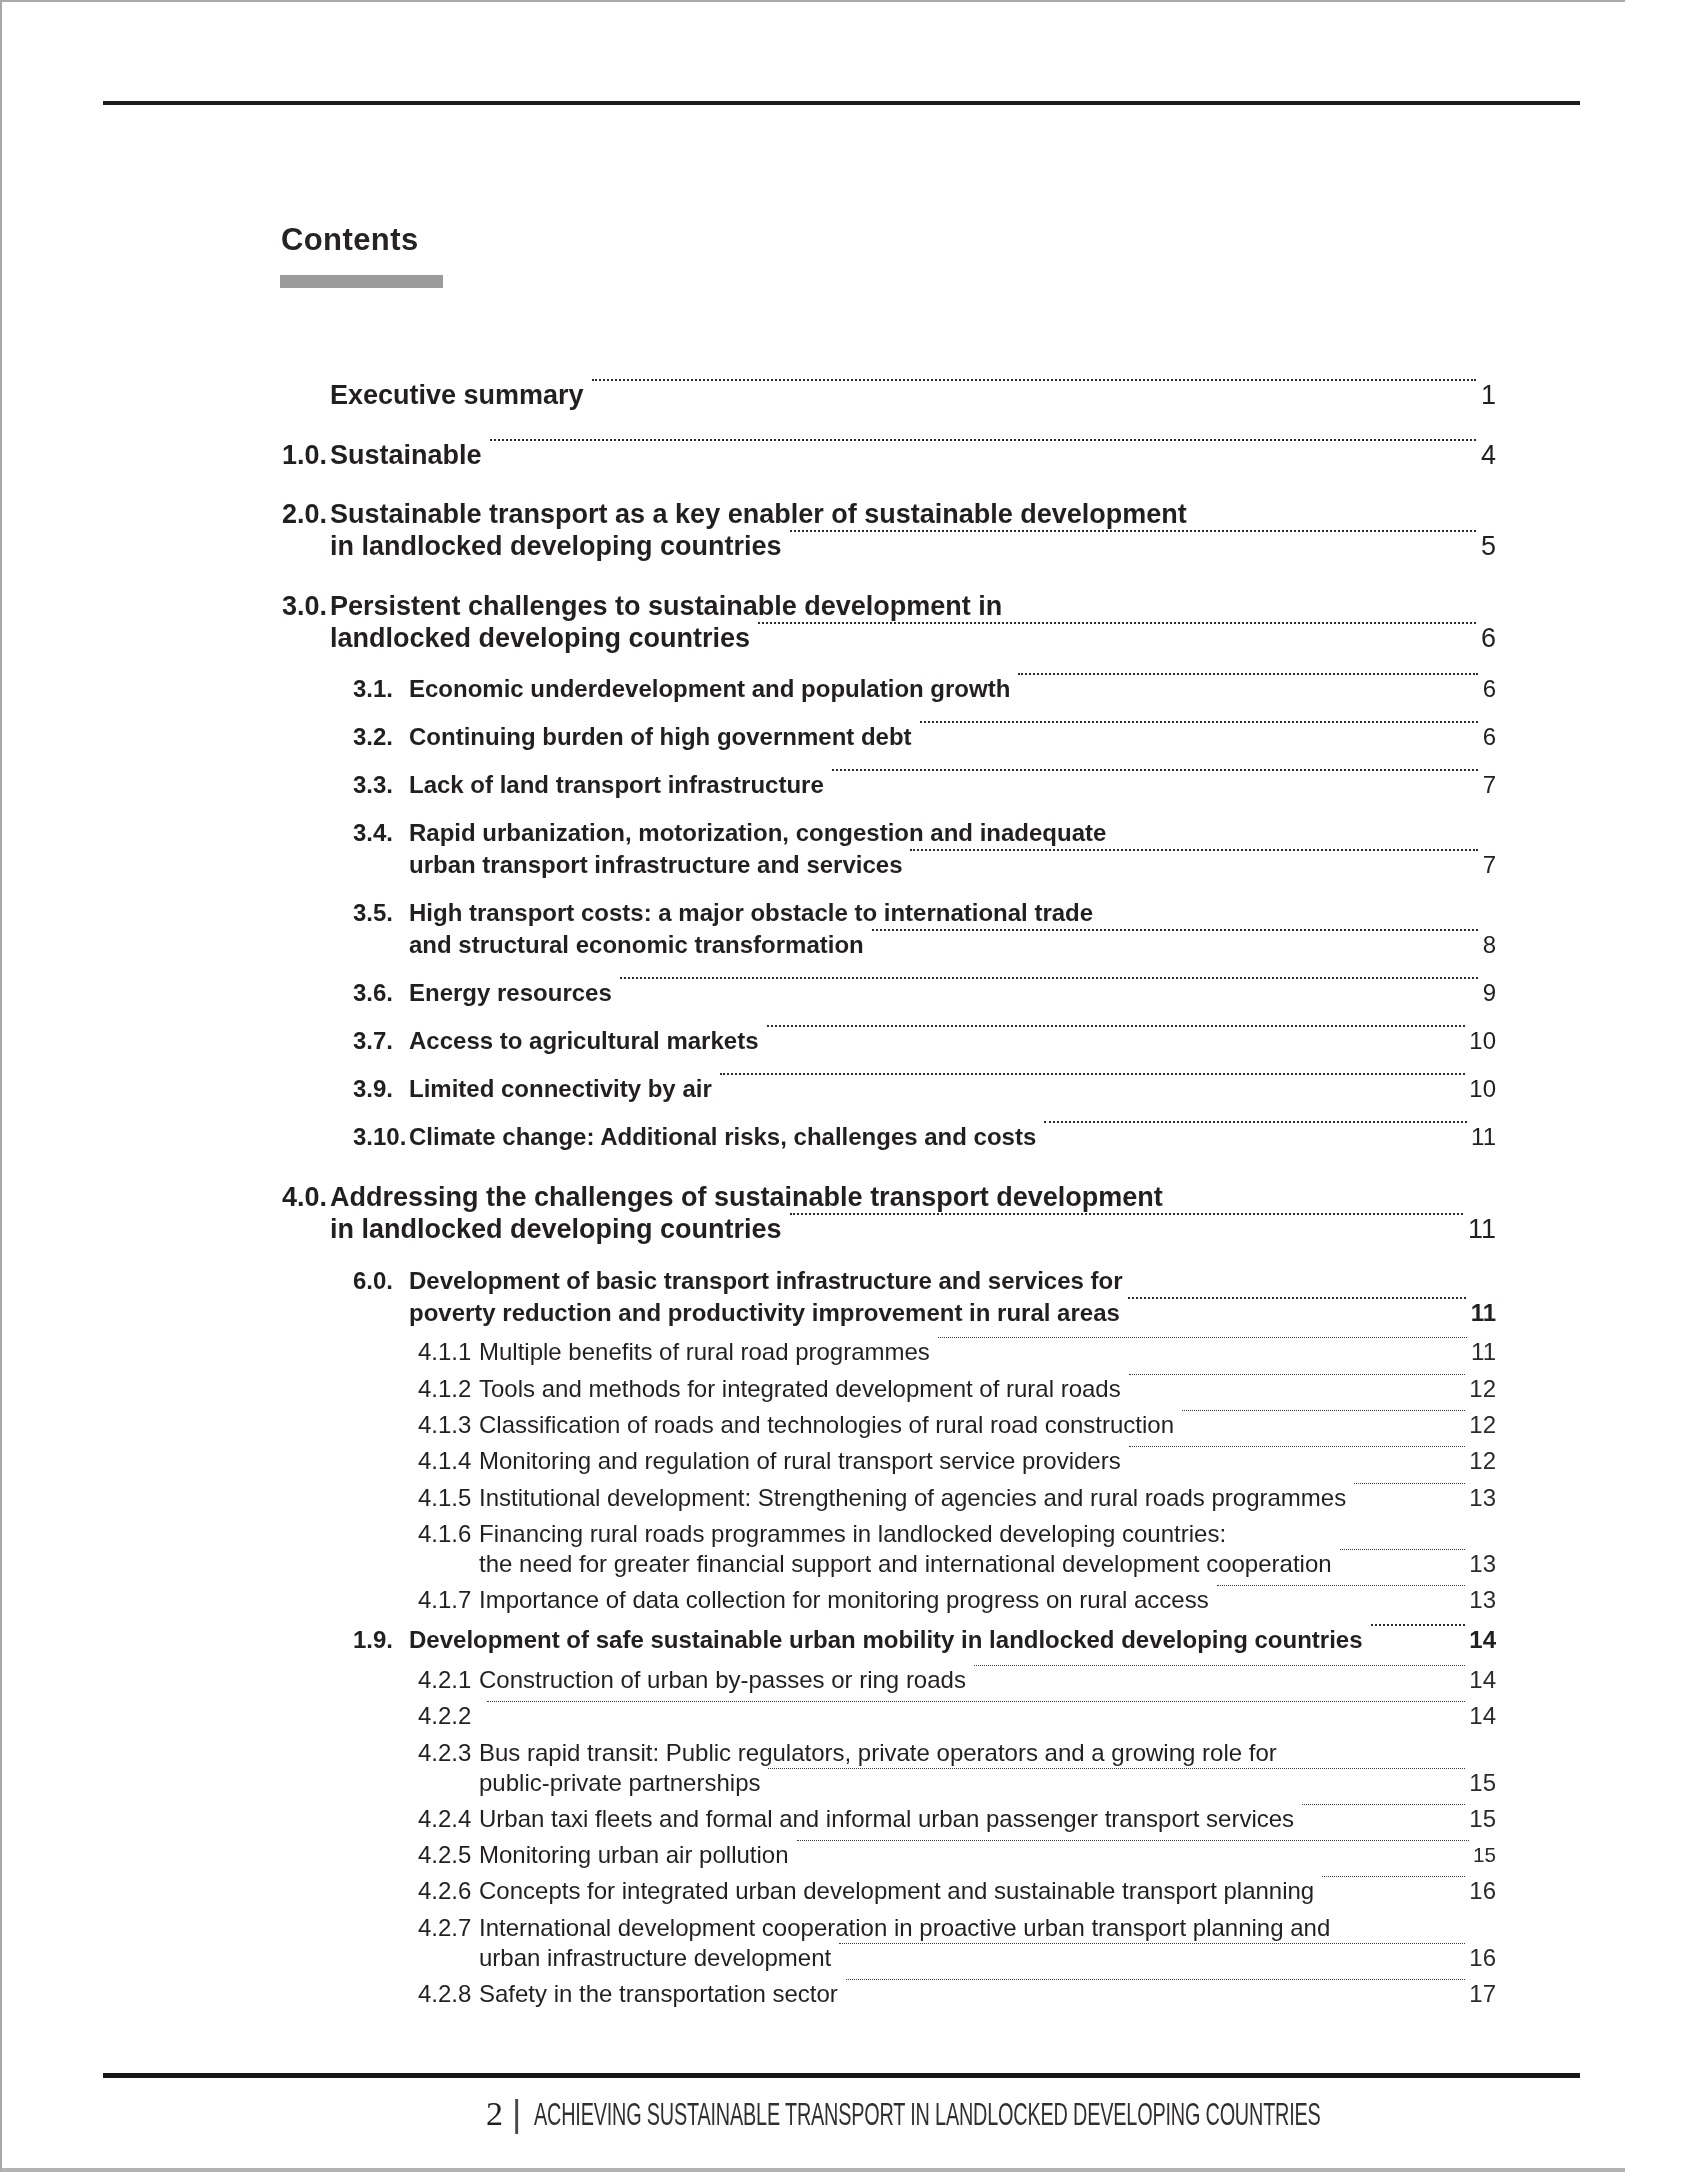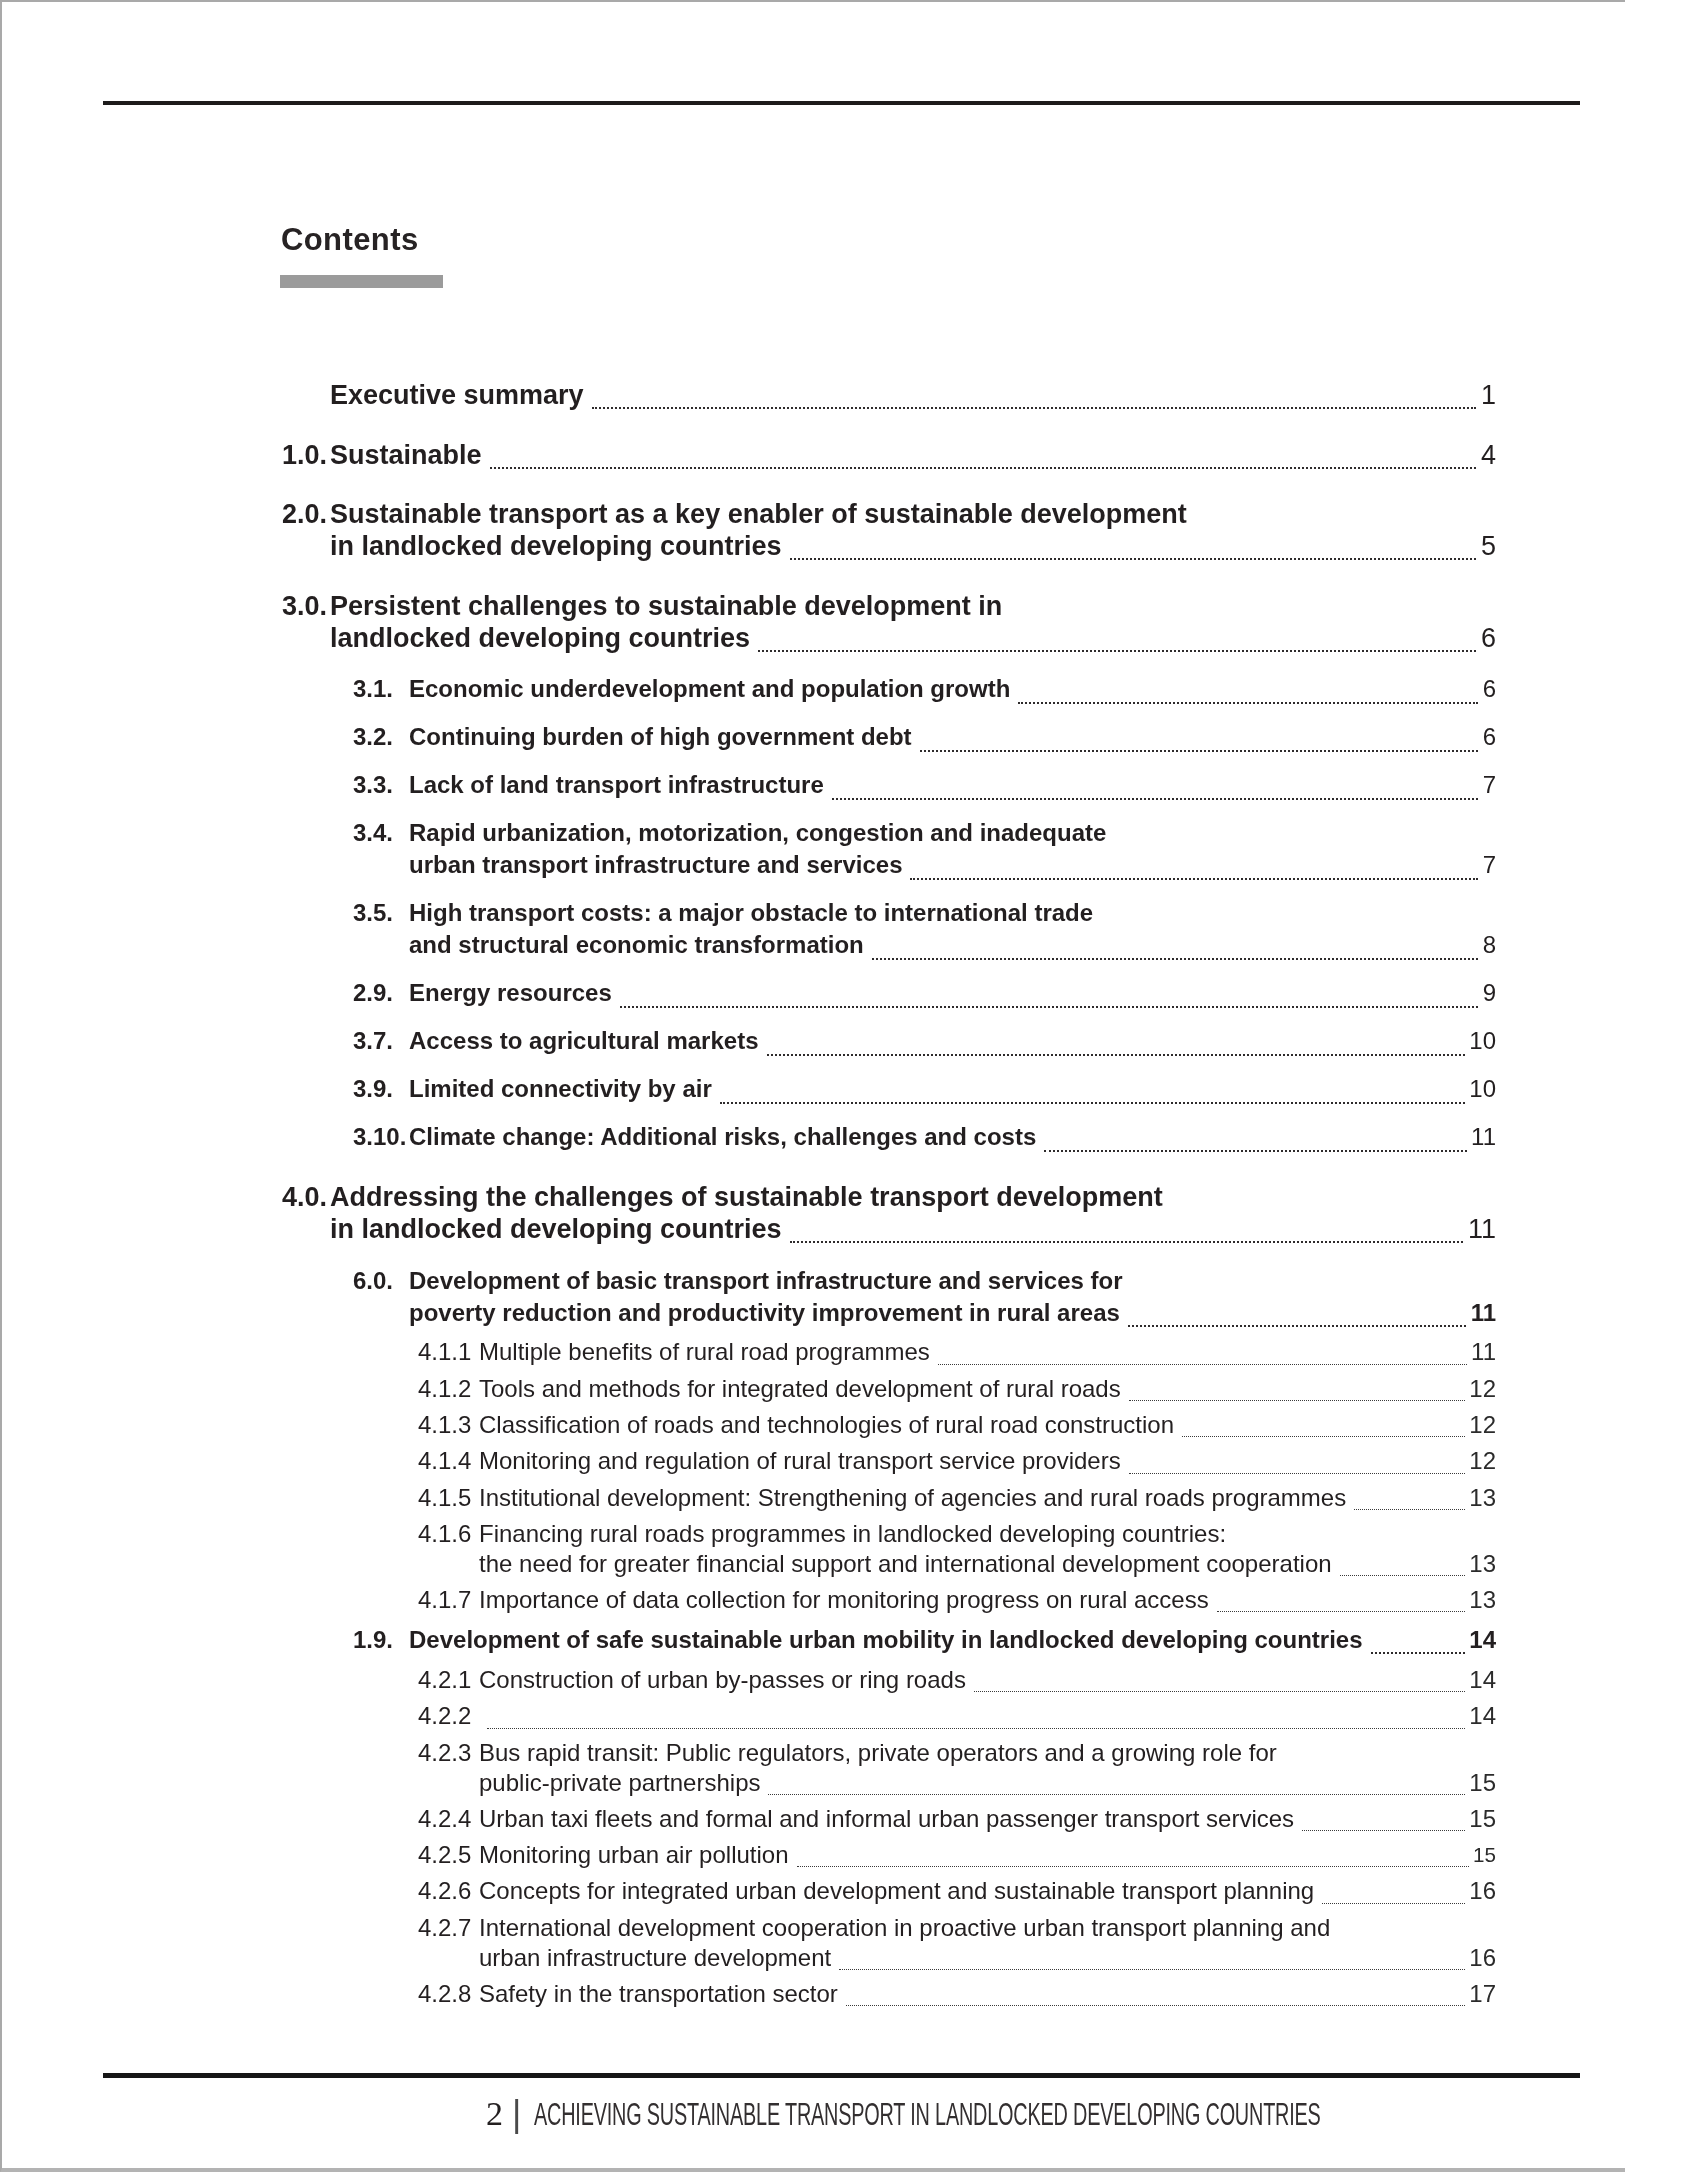--- a/index.html
+++ b/index.html
@@ -44,21 +44,21 @@
   }
   .toc {
     position: absolute;
     left: 280px; top: 377px; right: 129px;
     display: flex;
     flex-direction: column;
   }
   .entry { margin-bottom: 16px; }
   .entry .line {
     display: flex;
-    align-items: flex-end;
+    align-items: flex-start;
   }
   .num { flex: 0 0 auto; white-space: nowrap; }
   .txt { flex: 0 0 auto; white-space: nowrap; }
   .leader {
     flex: 1 1 auto;
     min-width: 12.5px;
     border-bottom: 2.7px dotted #2e2b2c;
     margin: 0 4.5px 1.8px 8px;
   }
   .pg { flex: 0 0 auto; text-align: right; }
@@ -222,21 +222,21 @@
         </div>
         <div class="line">
           <span class="num"></span>
           <span class="txt">and structural economic transformation</span>
           <span class="leader"></span>
           <span class="pg">8</span>
         </div>
       </div>
       <div class="entry lvl1">
         <div class="line">
-          <span class="num">2.9.</span>
+          <span class="num">3.6.</span>
           <span class="txt">Energy resources</span>
           <span class="leader"></span>
           <span class="pg">9</span>
         </div>
       </div>
       <div class="entry lvl1">
         <div class="line">
           <span class="num">3.7.</span>
           <span class="txt">Access to agricultural markets</span>
           <span class="leader"></span>

